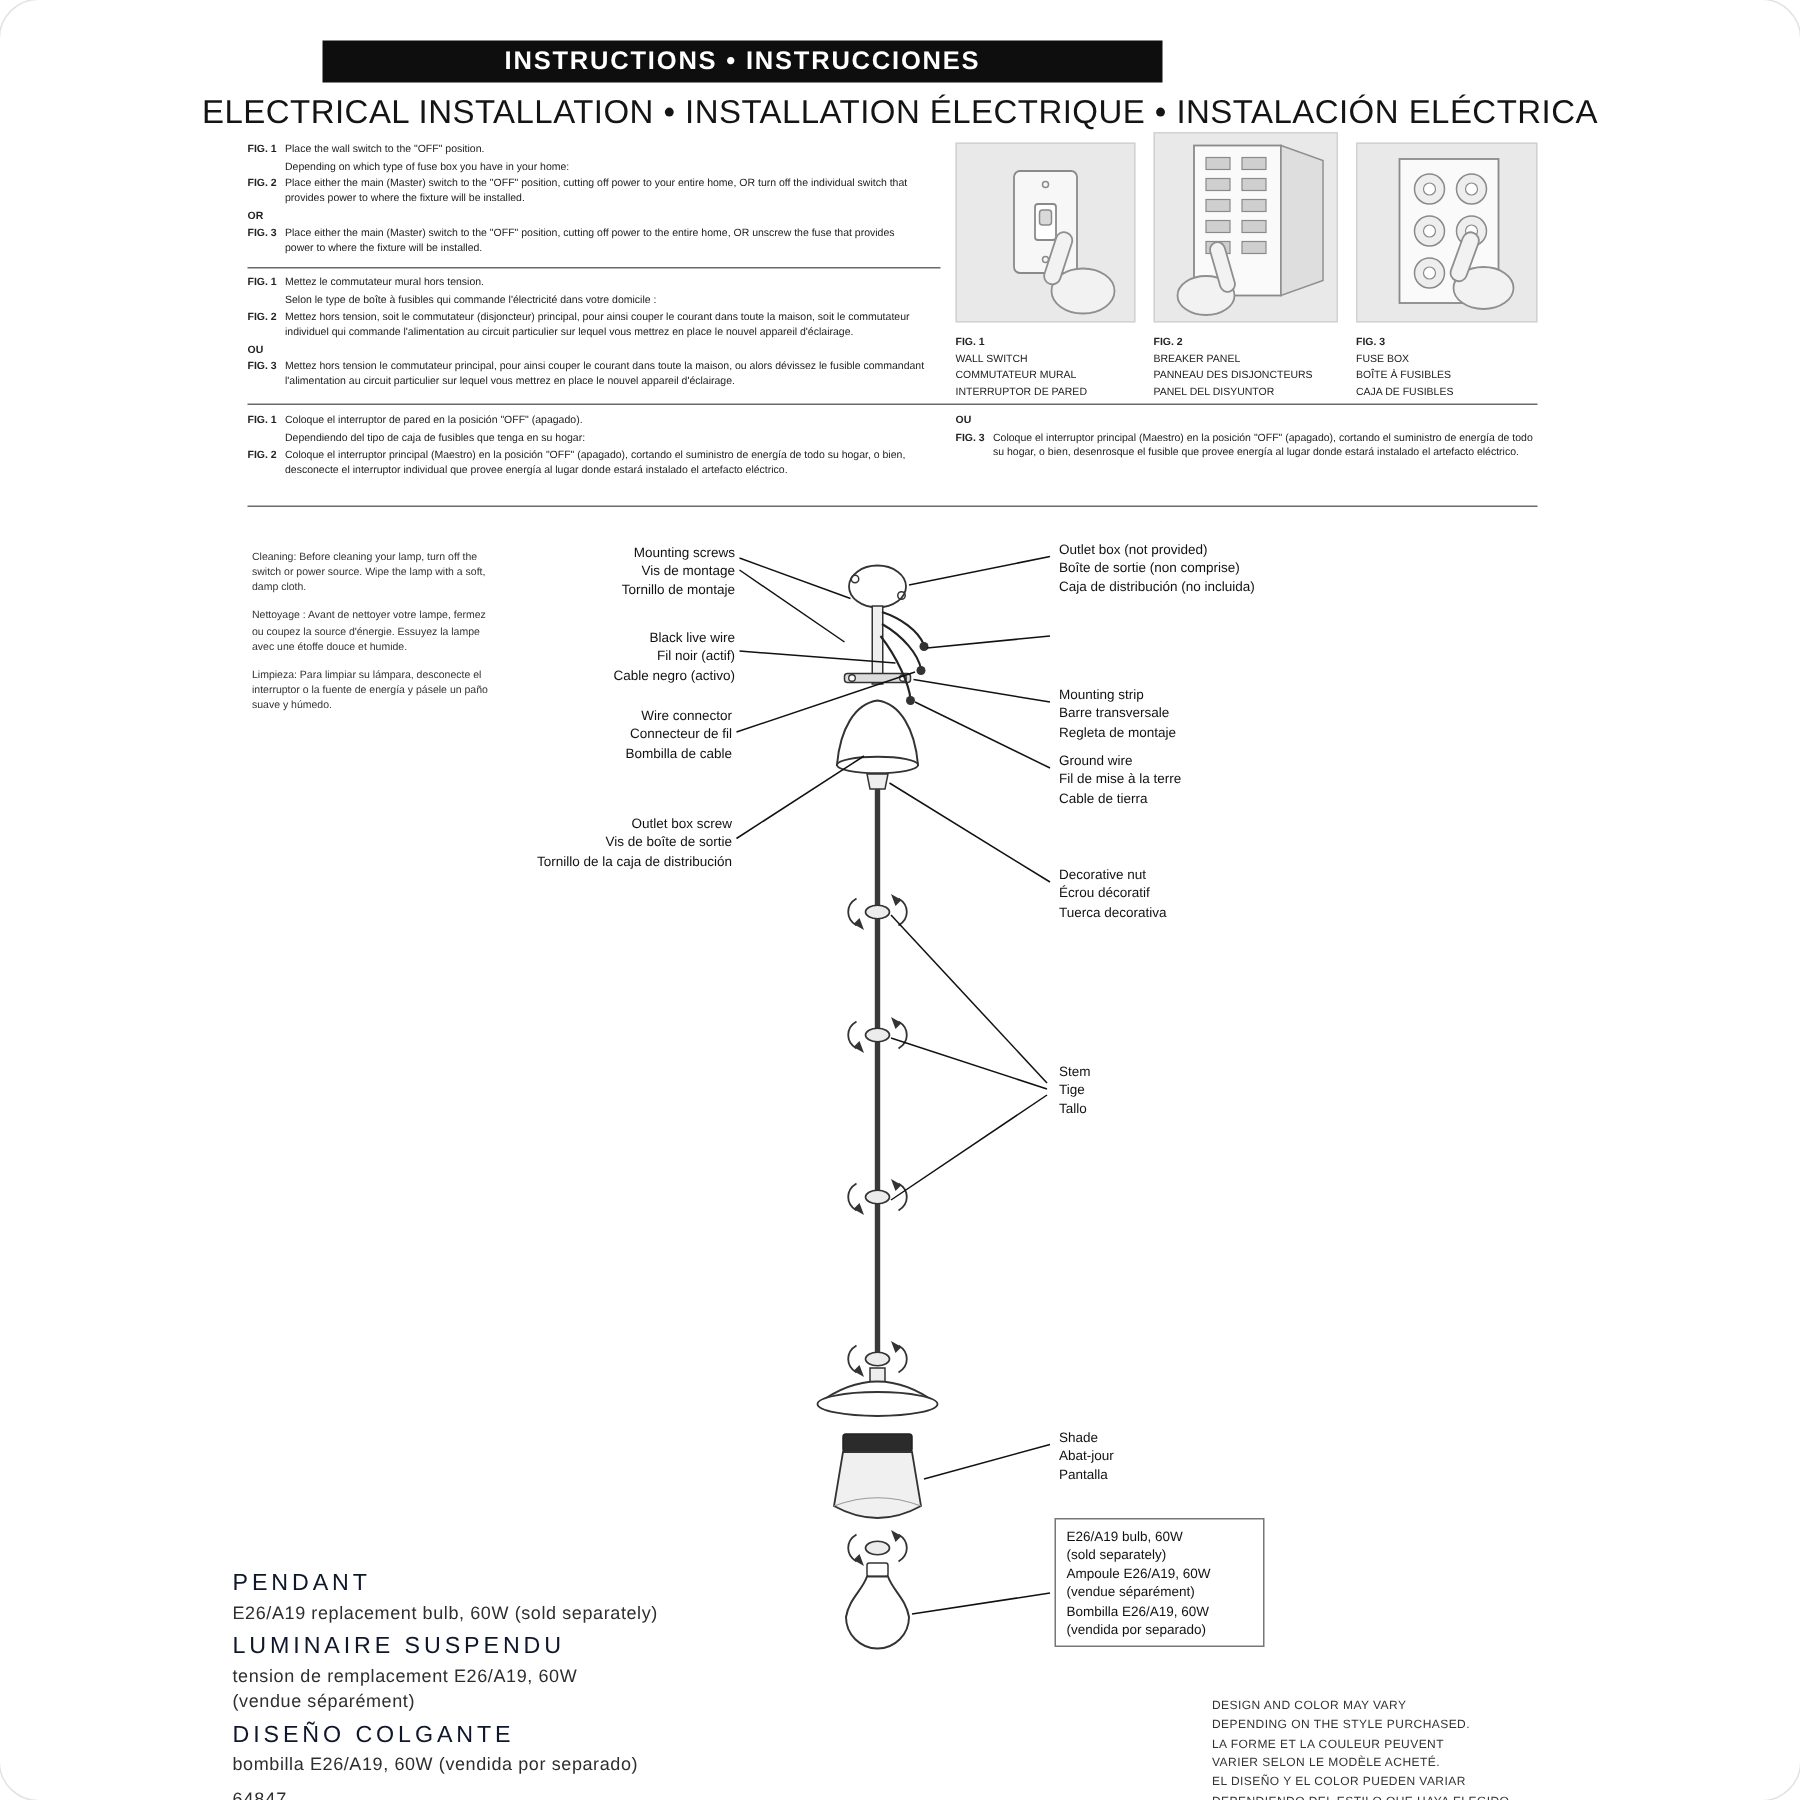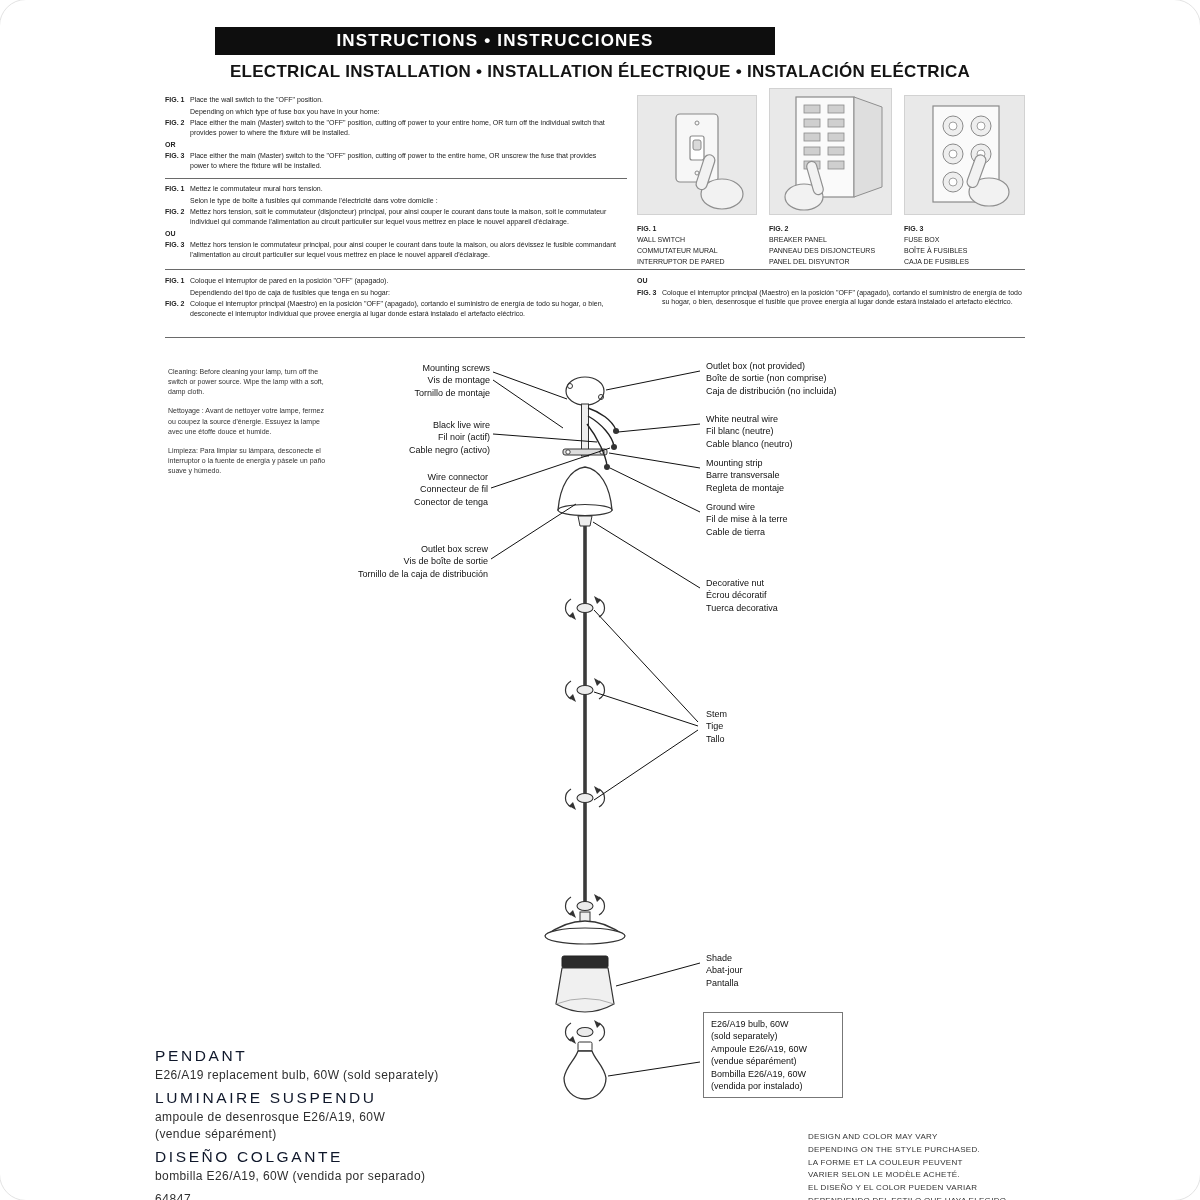--- a/index.html
+++ b/index.html
@@ -11,21 +11,21 @@
   }
   .abs { position:absolute; }
 
   .banner {
     left:215px; top:27px; width:560px; height:28px;
     background:#0e0e0e; color:#ffffff; text-align:center;
     font-size:17px; font-weight:bold; letter-spacing:1.2px; line-height:28px;
   }
   .title {
     left:120px; top:62px; width:960px; text-align:center;
-    font-size:17px; font-weight:bold; letter-spacing:0.3px; color:#141414;
+    font-size:22px; font-weight:normal; letter-spacing:0.3px; color:#141414;
   }
 
   .instr { font-size:7px; line-height:1.38; color:#222; }
   .instr .row { display:flex; margin-bottom:2px; }
   .instr .lab { flex:0 0 25px; font-weight:bold; }
   .instr .txt { flex:1; }
 
   .hr { background:#6a6a6a; height:1px; }
 
   .figbox { background:#e9e9e9; border:1px solid #d2d2d2; }
@@ -293,37 +293,32 @@
     <div>Tornillo de montaje</div>
   </div>
   <div class="abs dlabel lbl-l" style="left:340px; top:419px; width:150px;">
     <div>Black live wire</div>
     <div>Fil noir (actif)</div>
     <div>Cable negro (activo)</div>
   </div>
   <div class="abs dlabel lbl-l" style="left:338px; top:471px; width:150px;">
     <div>Wire connector</div>
     <div>Connecteur de fil</div>
-    <div>Conector de tenga</div>
+    <div>Bombilla de cable</div>
   </div>
   <div class="abs dlabel lbl-l" style="left:300px; top:543px; width:188px;">
     <div>Outlet box screw</div>
     <div>Vis de boîte de sortie</div>
     <div>Tornillo de la caja de distribución</div>
   </div>
 
   <div class="abs dlabel lbl-r" style="left:706px; top:360px; width:170px;">
     <div>Outlet box (not provided)</div>
     <div>Boîte de sortie (non comprise)</div>
     <div>Caja de distribución (no incluida)</div>
-  </div>
-  <div class="abs dlabel lbl-r" style="left:706px; top:413px; width:160px;">
-    <div>White neutral wire</div>
-    <div>Fil blanc (neutre)</div>
-    <div>Cable blanco (neutro)</div>
   </div>
   <div class="abs dlabel lbl-r" style="left:706px; top:457px; width:160px;">
     <div>Mounting strip</div>
     <div>Barre transversale</div>
     <div>Regleta de montaje</div>
   </div>
   <div class="abs dlabel lbl-r" style="left:706px; top:501px; width:160px;">
     <div>Ground wire</div>
     <div>Fil de mise à la terre</div>
     <div>Cable de tierra</div>
@@ -342,28 +337,28 @@
     <div>Shade</div>
     <div>Abat-jour</div>
     <div>Pantalla</div>
   </div>
   <div class="abs dlabel lbl-r bulb-box" style="left:703px; top:1012px; width:140px;">
     <div>E26/A19 bulb, 60W</div>
     <div>(sold separately)</div>
     <div>Ampoule E26/A19, 60W</div>
     <div>(vendue séparément)</div>
     <div>Bombilla E26/A19, 60W</div>
-    <div>(vendida por instalado)</div>
+    <div>(vendida por separado)</div>
   </div>
 
   <div class="abs product" style="left:155px; top:1040px; width:480px;">
     <div class="t">PENDANT</div>
     <div class="s">E26/A19 replacement bulb, 60W (sold separately)</div>
     <div class="t">LUMINAIRE SUSPENDU</div>
-    <div class="s">ampoule de desenrosque E26/A19, 60W</div>
+    <div class="s">tension de remplacement E26/A19, 60W</div>
     <div class="s">(vendue séparément)</div>
     <div class="t">DISEÑO COLGANTE</div>
     <div class="s">bombilla E26/A19, 60W (vendida por separado)</div>
     <div class="m">64847</div>
   </div>
 
   <div class="abs footnote" style="left:808px; top:1131px; width:260px;">
     <div>DESIGN AND COLOR MAY VARY</div>
     <div>DEPENDING ON THE STYLE PURCHASED.</div>
     <div>LA FORME ET LA COULEUR PEUVENT</div>

